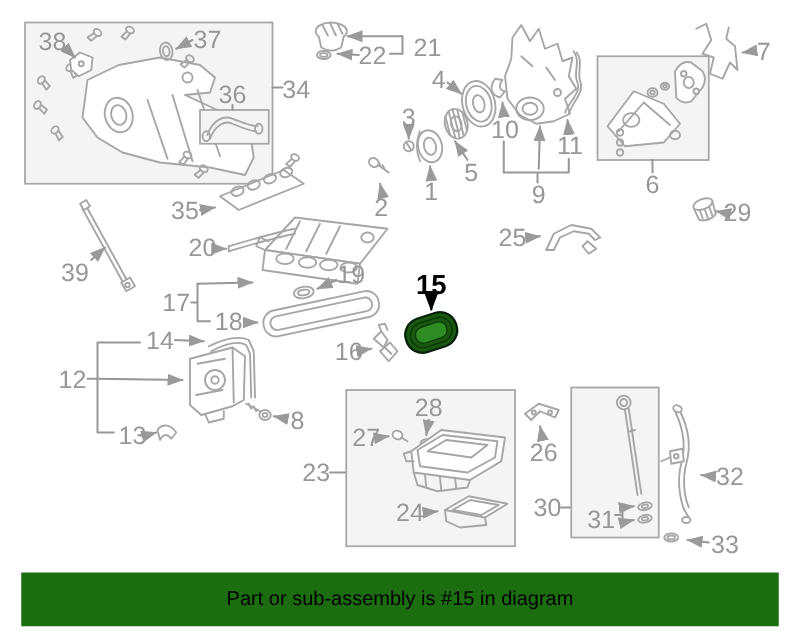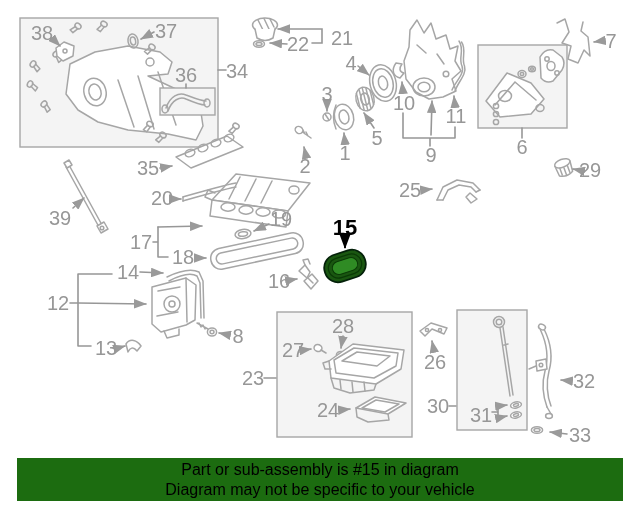--- a/index.html
+++ b/index.html
@@ -463,15 +463,14 @@
         <text class="num" x="42" y="40">38</text>
       </g>
   <g>
         <path class="call" d="M73,208 L84,198" marker-end="url(#ar)"></path>
         <text class="num" x="60" y="225">39</text>
       </g>
 </svg>
 
 <div class="banner">
   <div class="bline">Part or sub-assembly is #15 in diagram</div>
-  <div class="bline">Diagram may not be specific to your vehicle</div>
 </div>
 </div>
 
 </body></html>

